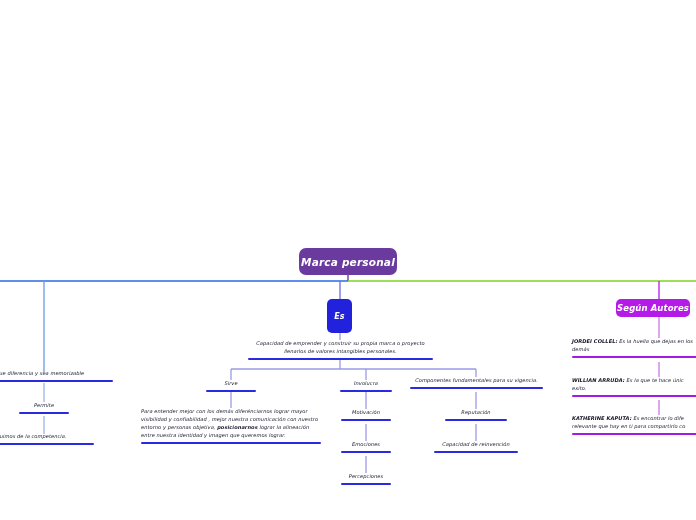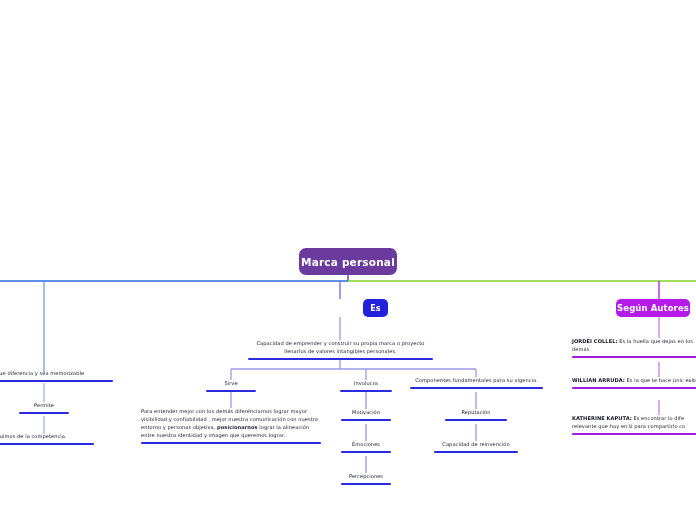--- a/index.html
+++ b/index.html
@@ -13,20 +13,21 @@
     position: relative;
     overflow: hidden;
     font-family: "DejaVu Sans", "Liberation Sans", sans-serif;
     -webkit-font-smoothing: antialiased;
   }
   #canvas {
     position: absolute;
     left: 0; top: 0;
     width: 696px;
     height: 520px;
+    font-style: italic;
   }
   
   .root-node {
     position: absolute;
     left: 299px;
     top: 248px;
     width: 98px;
     height: 27px;
     background: #6b3a9e;
     border-radius: 7px;
@@ -49,23 +50,22 @@
     display: flex;
     align-items: center;
     justify-content: center;
     box-sizing: border-box;
     letter-spacing: .1px;
   }
   .pill-es {
     left: 327px;
     top: 299px;
     width: 25px;
-    height: 18px;
+    height: 34px;
     background: #2222dd;
-    margin-left: 36px;
   }
   .pill-autores {
     left: 616px;
     top: 299px;
     width: 74px;
     height: 18px;
     background: #b51ae8;
     font-size: 8.5px;
   }
   

